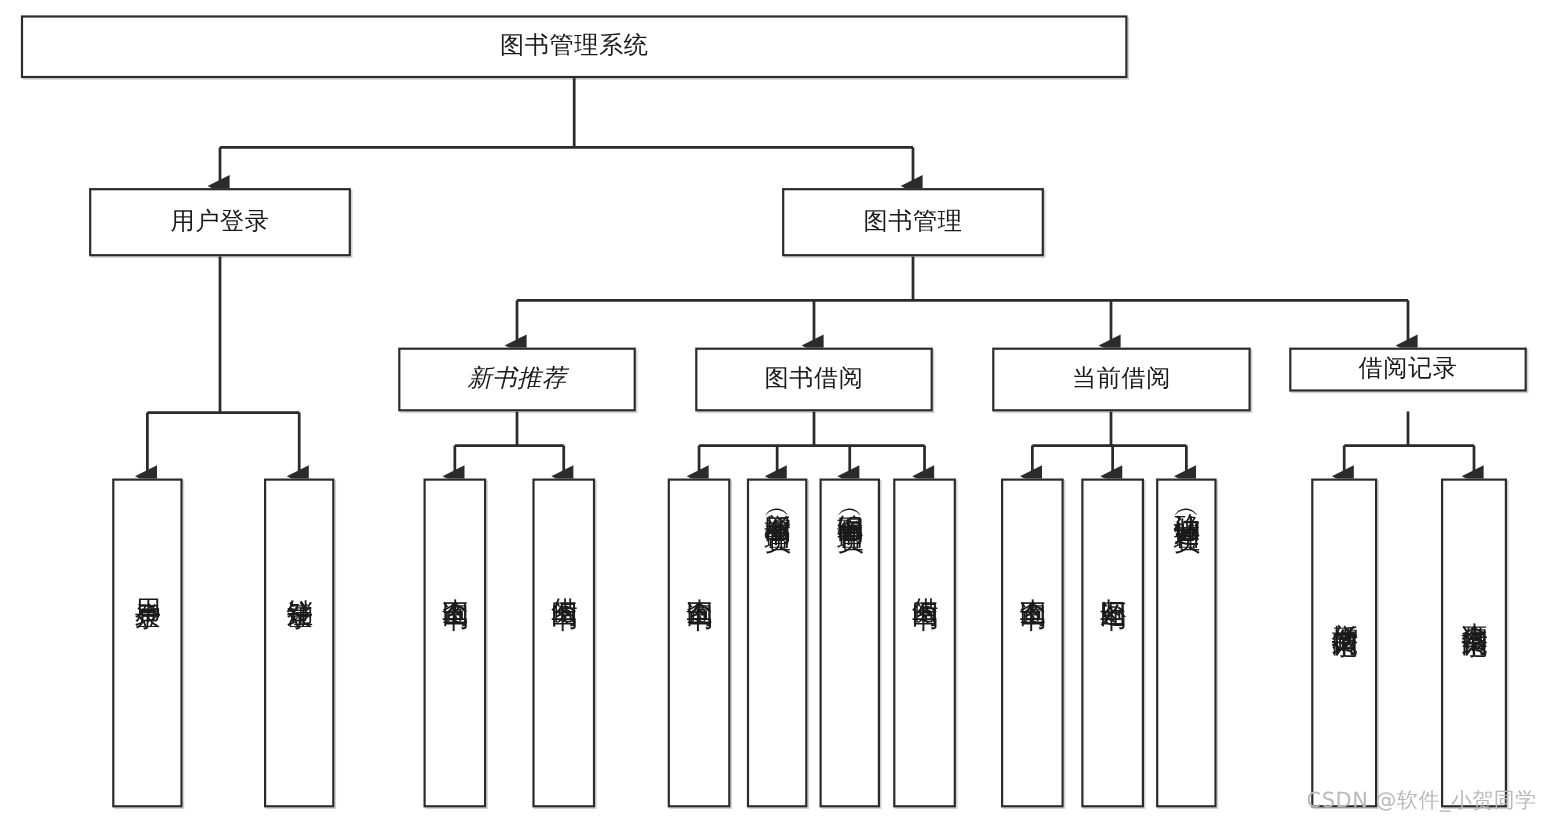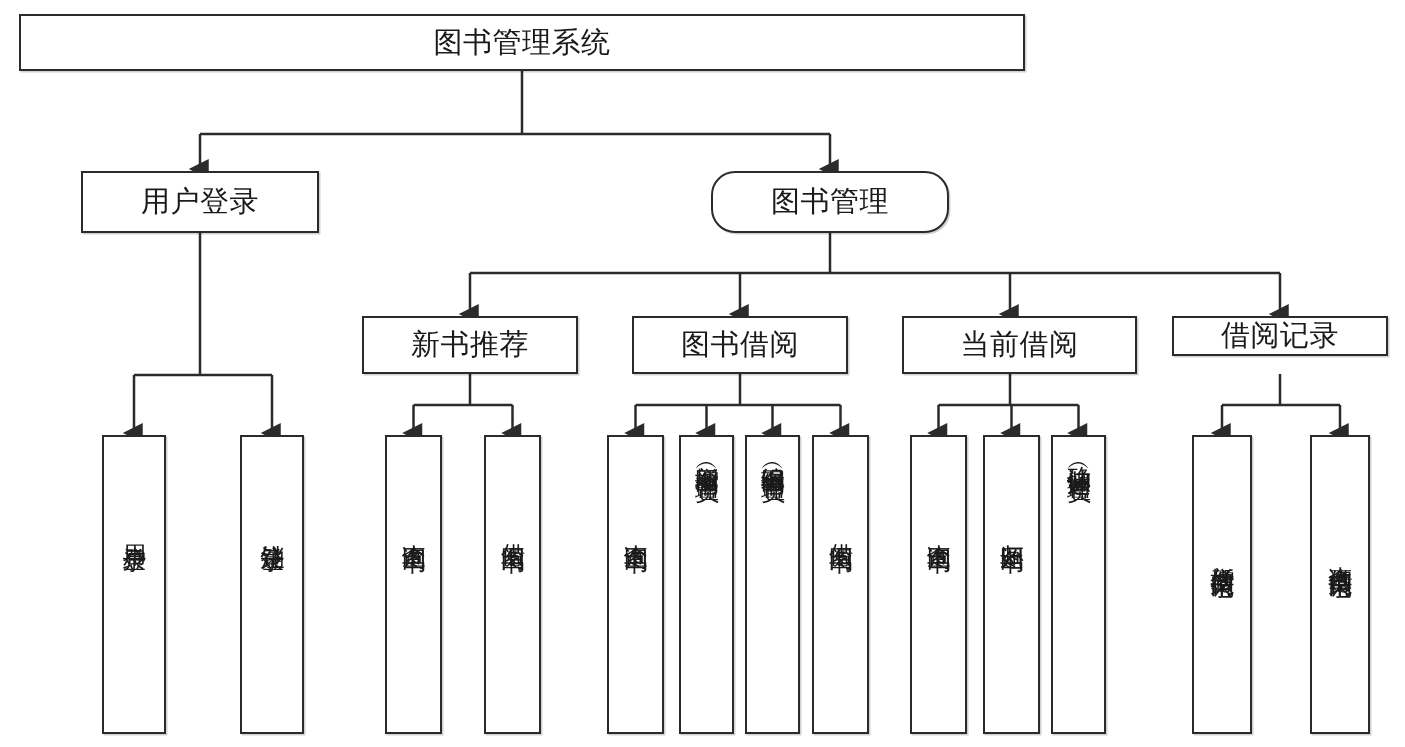--- a/index.html
+++ b/index.html
@@ -34,21 +34,21 @@
     align-items: center;
     justify-content: center;
     box-shadow: 1.5px 1.5px 0 rgba(0,0,0,0.18);
   }
   .node .label {
     color: #1a1a1a;
     letter-spacing: 0.5px;
     white-space: nowrap;
   }
   .node.horizontal .label {
-    font-size: 29px;
+    font-size: 22px;
     line-height: 1.1;
   }
   .node.vertical {
     align-items: flex-start;
     justify-content: center;
     padding-top: 10px;
   }
   .node.vertical .label {
     writing-mode: vertical-rl;
     text-orientation: upright;
@@ -119,24 +119,24 @@
       </g>
   </svg>
 
   <div id="node-layer">
       <div class="node horizontal" style="left: 19px; top: 14px; width: 1006px; height: 57px;">
         <span class="label">图书管理系统</span>
       </div>
       <div class="node horizontal" style="left: 81px; top: 171px; width: 238px; height: 62px;">
         <span class="label">用户登录</span>
       </div>
-      <div class="node horizontal" style="left: 711px; top: 171px; width: 238px; height: 62px; border-radius: 24px;">
+      <div class="node horizontal" style="left: 711px; top: 171px; width: 238px; height: 62px;">
         <span class="label">图书管理</span>
       </div>
-      <div class="node horizontal" style="left: 362px; top: 316px; width: 216px; height: 58px;">
+      <div class="node horizontal" style="left: 362px; top: 316px; width: 216px; height: 58px; font-style: italic;">
         <span class="label">新书推荐</span>
       </div>
       <div class="node horizontal" style="left: 632px; top: 316px; width: 216px; height: 58px;">
         <span class="label">图书借阅</span>
       </div>
       <div class="node horizontal" style="left: 902px; top: 316px; width: 235px; height: 58px;">
         <span class="label">当前借阅</span>
       </div>
       <div class="node horizontal" style="left: 1172px; top: 316px; width: 216px; height: 40px;">
         <span class="label">借阅记录</span>
@@ -175,13 +175,14 @@
         <span class="label">确认归还（管理员）</span>
       </div>
       <div class="node vertical mid2" style="left: 1192px; top: 435px; width: 60px; height: 299px;">
         <span class="label">新增借阅记录</span>
       </div>
       <div class="node vertical mid2" style="left: 1310px; top: 435px; width: 60px; height: 299px;">
         <span class="label">查询借阅记录</span>
       </div>
     </div>
 
+  <div class="watermark">CSDN @软件_小贺同学</div>
 </div>
 
 </body></html>

